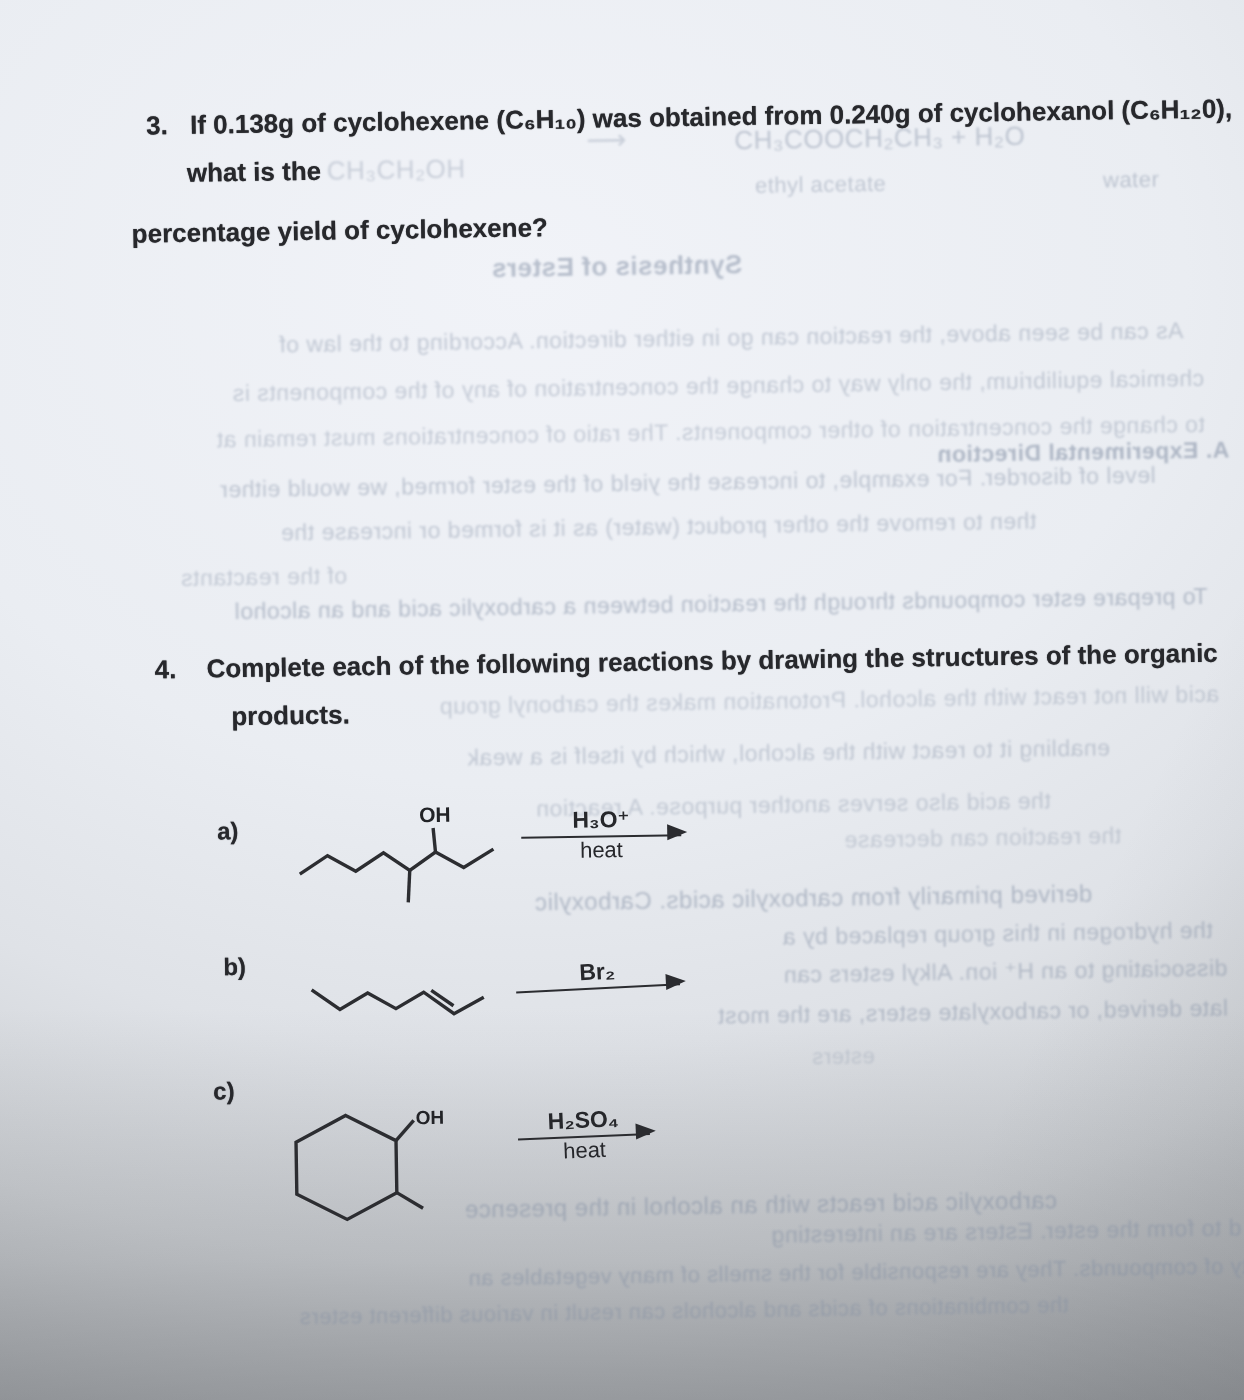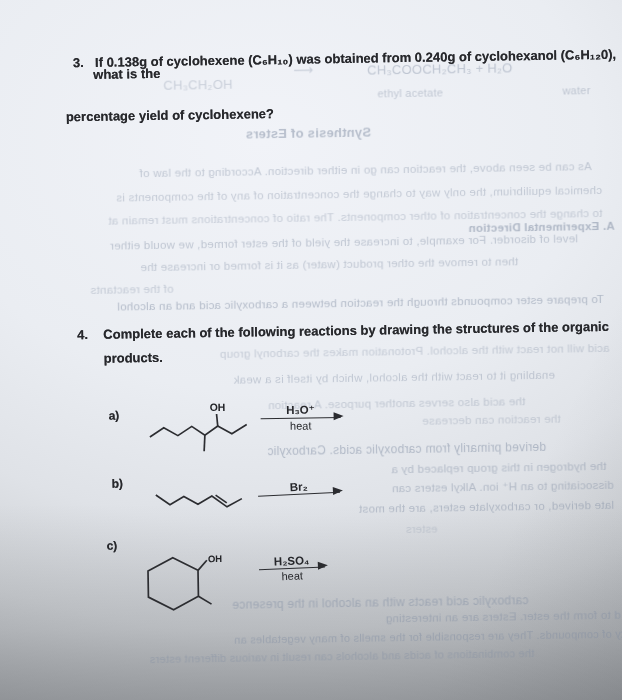--- a/index.html
+++ b/index.html
@@ -41,21 +41,21 @@
 </style>
 </head>
 <body>
 
 <div id="paper-content">
 
   <div id="ghost-layer">
       <div class="ghost-line" style="left: 298px; top: 66px; width: 60px; font-size: 14px; opacity: 0.32;">⟶</div>
       <div class="ghost-line" style="left: 372px; top: 68px; width: 240px; font-size: 13px; opacity: 0.42;">CH₃COOCH₂CH₃ + H₂O</div>
       <div class="ghost-line" style="left: 382px; top: 92px; width: 92px; font-size: 11px; opacity: 0.4;">ethyl acetate</div>
-      <div class="ghost-line" style="left: 556px; top: 92px; width: 50px; font-size: 11px; opacity: 0.42; text-align: center;">water</div>
+      <div class="ghost-line" style="left: 556px; top: 92px; width: 50px; font-size: 11px; opacity: 0.42;">water</div>
       <div class="ghost-line" style="left: 168px; top: 80px; width: 92px; font-size: 13px; opacity: 0.33;">CH₃CH₂OH</div>
       <div class="ghost-line mir" style="left: 225px; top: 130px; width: 150px; font-size: 13px; opacity: 0.5; font-weight: 700;">Synthesis of Esters</div>
       <div class="ghost-line mir" style="left: 35px; top: 168px; width: 560px; font-size: 11.5px; opacity: 0.4;">As can be seen above, the reaction can go in either direction. According to the law of</div>
       <div class="ghost-line mir" style="left: 20px; top: 192px; width: 585px; font-size: 11.5px; opacity: 0.38;">chemical equilibrium, the only way to change the concentration of any of the components is</div>
       <div class="ghost-line mir" style="left: 20px; top: 215px; width: 585px; font-size: 11.5px; opacity: 0.36;">to change the concentration of other components. The ratio of concentrations must remain at</div>
       <div class="ghost-line mir" style="left: 40px; top: 240px; width: 540px; font-size: 11.5px; opacity: 0.42;">level of disorder. For example, to increase the yield of the ester formed, we would either</div>
       <div class="ghost-line mir" style="left: 455px; top: 228px; width: 162px; font-size: 11.5px; opacity: 0.55; font-weight: 700;">A. Experimental Direction</div>
       <div class="ghost-line mir" style="left: 40px; top: 262px; width: 480px; font-size: 11.5px; opacity: 0.4;">then to remove the other product (water) as it is formed or increase the</div>
       <div class="ghost-line mir" style="left: 40px; top: 284px; width: 135px; font-size: 11.5px; opacity: 0.36;">of the reactants</div>
       <div class="ghost-line mir" style="left: 25px; top: 301px; width: 580px; font-size: 11.5px; opacity: 0.5;">To prepare ester compounds through the reaction between a carboxylic acid and an alcohol</div>
@@ -69,26 +69,26 @@
       <div class="ghost-line mir" style="left: 290px; top: 507px; width: 322px; font-size: 11.5px; opacity: 0.45;">late derived, or carboxylate esters, are the most</div>
       <div class="ghost-line mir" style="left: 345px; top: 528px; width: 90px; font-size: 11px; opacity: 0.28;">esters</div>
       <div class="ghost-line mir" style="left: 75px; top: 601px; width: 450px; font-size: 12px; opacity: 0.48;">carboxylic acid reacts with an alcohol in the presence</div>
       <div class="ghost-line mir" style="left: 255px; top: 617px; width: 362px; font-size: 11.5px; opacity: 0.45;">d to form the ester. Esters are an interesting</div>
       <div class="ghost-line mir" style="left: 230px; top: 636px; width: 390px; font-size: 11px; opacity: 0.45;">ty of compounds. They are responsible for the smells of many vegetables and fruits</div>
       <div class="ghost-line mir" style="left: 90px; top: 654px; width: 440px; font-size: 11px; opacity: 0.42;">the combinations of acids and alcohols can result in various different esters</div>
     </div>
 
   <span class="ptext" style="left:78px;top:56px;">3.</span>
   <span class="ptext" style="left:100px;top:56px;">If 0.138g of cyclohexene (C₆H₁₀) was obtained from 0.240g of cyclohexanol (C₆H₁₂0),</span>
-  <span class="ptext" style="left:98px;top:68px;">what is the</span>
+  <span class="ptext" style="left:98px;top:80px;">what is the</span>
   <span class="ptext" style="left:70px;top:110px;">percentage yield of cyclohexene?</span>
 
   <span class="ptext" style="left:78px;top:328px;">4.</span>
   <span class="ptext" style="left:104px;top:328px;">Complete each of the following reactions by drawing the structures of the organic</span>
-  <span class="ptext" style="left:104px;top:352px;">products.</span>
+  <span class="ptext" style="left:116px;top:352px;">products.</span>
 
   <span class="ptext part-label" style="left:108px;top:410px;">a)</span>
   <svg class="struct" style="left:146px;top:400px;" width="112" height="58" viewBox="0 0 112 58">
     <text x="71" y="13" text-anchor="middle" font-size="10.5">OH</text>
     <line x1="71" y1="28" x2="70" y2="16"></line>
     <polyline points="3,38 17,29 31,37 45,28 58,37 71,28 85,36 100,27"></polyline>
     <line x1="58" y1="37" x2="57" y2="53"></line>
   </svg>
   <div class="rxn-arrow" style="left:260px;top:406px;width:80px;">
     <span class="above">H₃O⁺</span>

